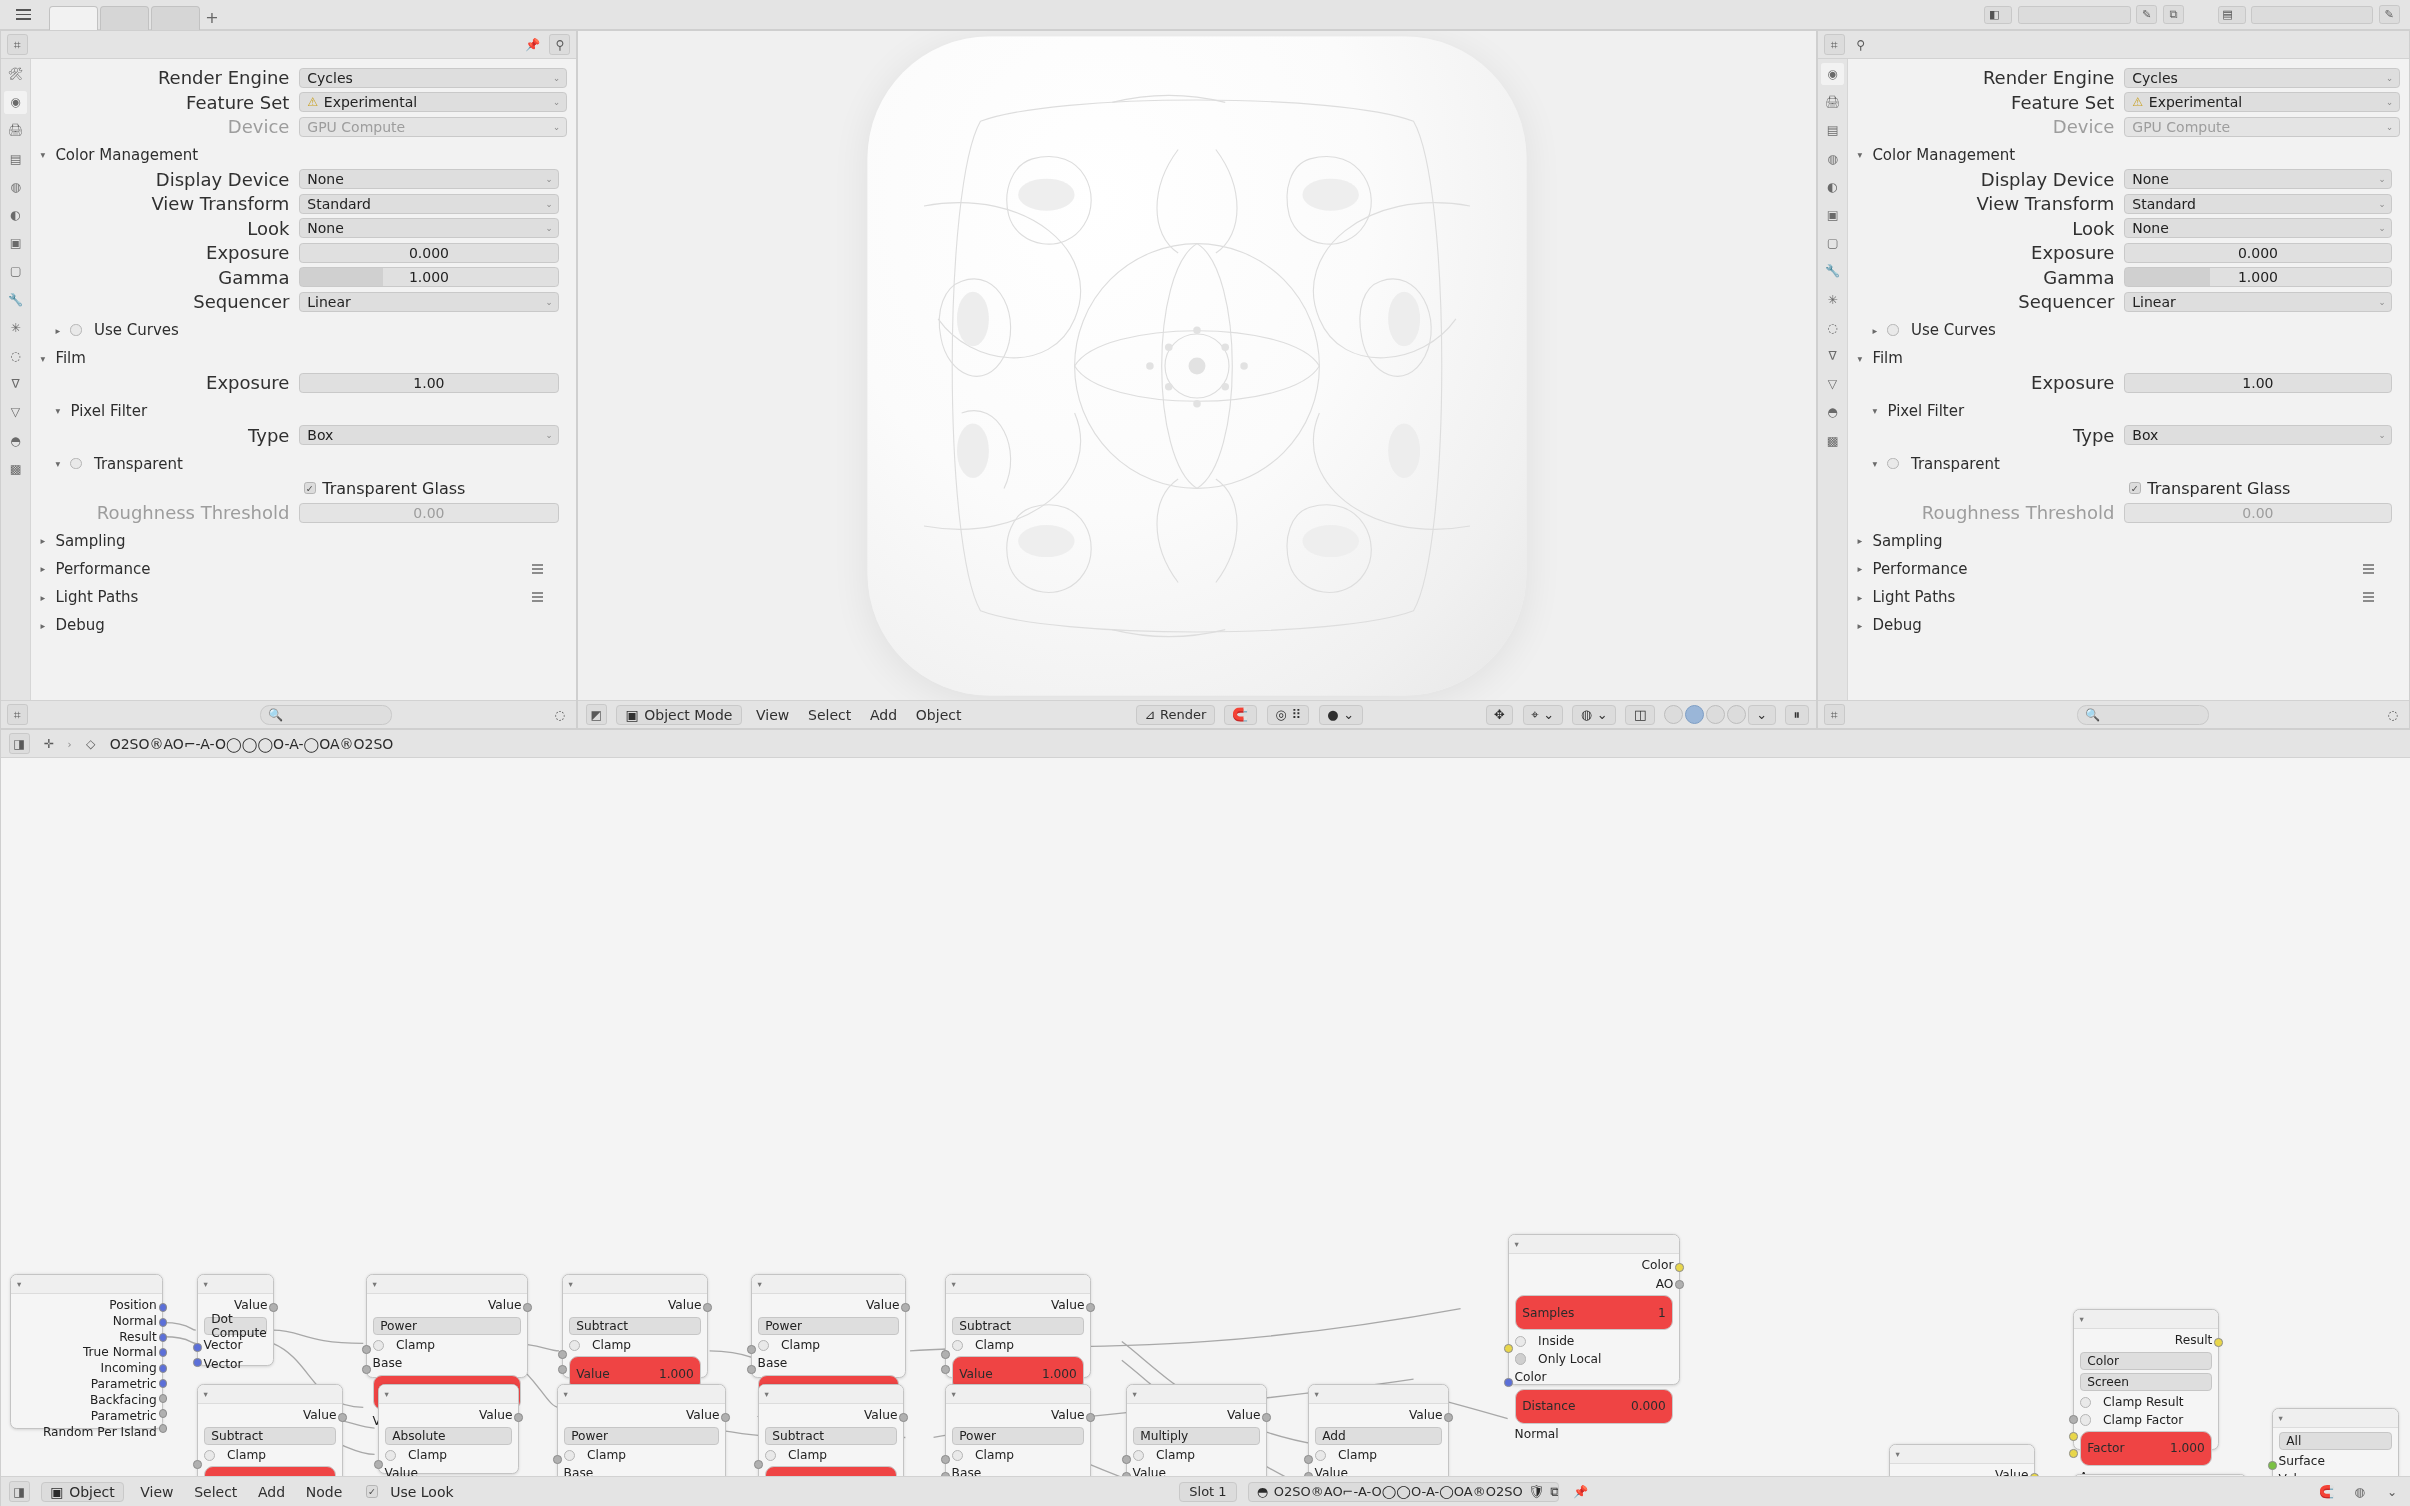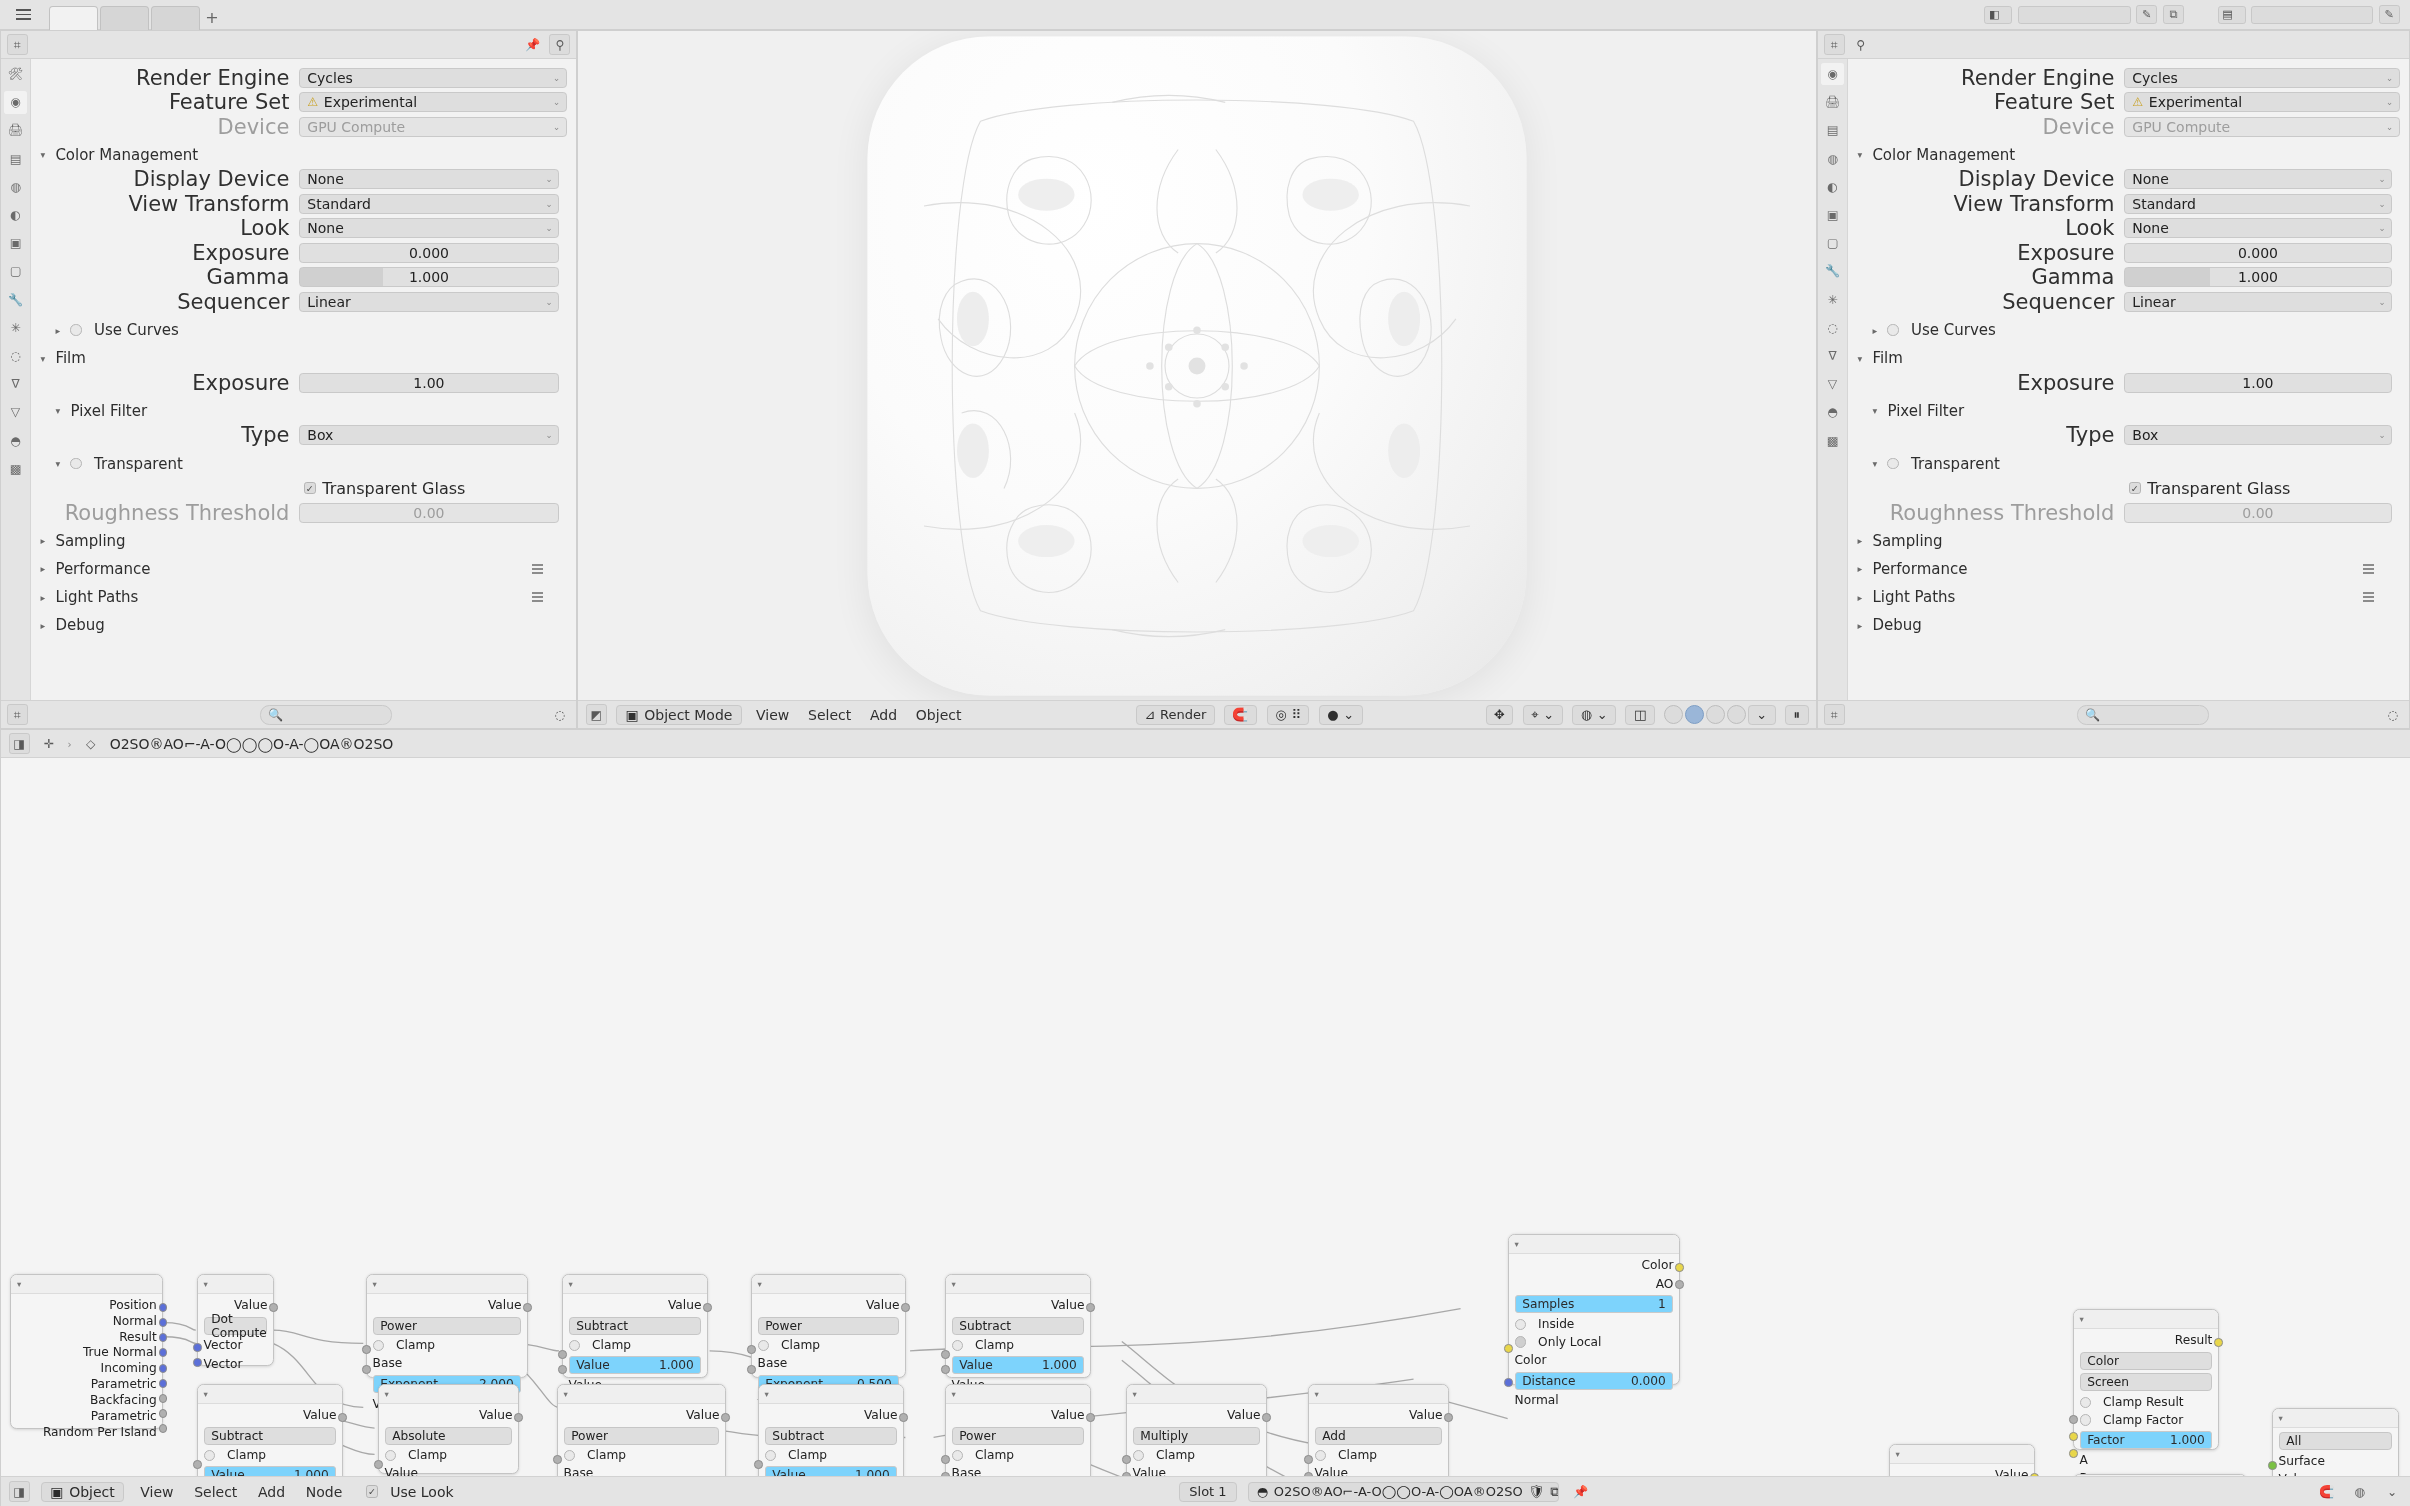--- a/index.html
+++ b/index.html
@@ -40,21 +40,21 @@
   .icn.box { background: #dcdcdc; border: 0.9px solid #c9c9c9; }
 
   
   .props { overflow: hidden; }
   .propsTabs { position: absolute; top: 28px; width: 30px; bottom: 28px; background: #e4e4e4; border-right: 0.9px solid #d6d6d6; padding-top: 3.8px; display: flex; flex-direction: column; align-items: center; gap: 5.6px; }
   .ptab { width: 22.6px; height: 22.6px; display:flex;align-items:center;justify-content:center; color:#6a6a6a; font-size: 12.2px; border-radius: 2.8px;}
   .ptab.active { background: #f2f2f2; }
   .propsBody { position: absolute; left: 30px; right: 0; top: 28px; bottom: 28px; overflow: hidden; padding-top: 5.6px; }
 
   .row { display: flex; align-items: center; height: 22.6px; margin: 1.9px 0; padding-right: 9.4px; }
-  .lbl { width: 50%; text-align: right; padding-right: 9.4px; color: #303030; font-size: 21px; white-space: nowrap; overflow: hidden; }
+  .lbl { width: 50%; text-align: right; padding-right: 9.4px; color: #303030; font-size: 18px; white-space: nowrap; overflow: hidden; }
   .fld {
     flex: 1; height: 20px; background: #dedede; border: 0.9px solid #c9c9c9; border-radius: 3.8px;
     display: flex; align-items: center; padding: 0 7.5px; font-size: 14px; color: #222; position: relative;
   }
   .fld.num { justify-content: center; background: #e0e0e0; }
   .fld.disabled { color: #9d9d9d; background: #e4e4e4; }
   .fld .caret { position: absolute; right: 5.6px; color: #8a8a8a; font-size: 8.5px; }
   .fld.slider { background: linear-gradient(to right,#d0d0d0 0 32%, #e0e0e0 32% 100%); }
   .warn { color: #c8a020; margin-right: 5.6px; font-size: 12.2px; }
   .sect { display: flex; align-items: center; height: 22.6px; gap: 5.6px; padding-left: 9.4px; font-size: 15px; color: #2e2e2e; margin-top: 5.6px;}
@@ -98,21 +98,21 @@
   .node {
     position: absolute; background: #f5f5f5; border: 0.9px solid #c4c4c4; border-radius: 6.6px;
     box-shadow: 0 0.9px 2.8px rgba(0,0,0,0.13); font-size: 12.2px; color: #222;
   }
   .nodeHead { height: 19px; border-bottom: 0.9px solid #dcdcdc; border-radius: 5.6px 5.6px 0 0; background: #efefef; display:flex; align-items:center; padding: 0 5.6px; }
   .nodeHead .tri { font-size: 8.5px; color:#777; }
   .nodeBody { padding: 3.8px 5.6px 6.6px 5.6px; display:flex; flex-direction: column; gap: 3.8px; }
   .out { text-align: right; font-size: 12.2px; color: #222; height: 15px; line-height: 15px; }
   .in { text-align: left; font-size: 12.2px; color: #222; height: 15px; line-height: 15px; }
   .nsel { height: 18px; background: #dedede; border: 0.9px solid #c6c6c6; border-radius: 3.8px; display:flex;align-items:center;padding:0 6.6px;font-size:12.2px;}
-  .nval { height: 18px; background: #7dd3fc; border: 0.9px solid #c9c9c9; border-radius: 3px; display:flex;align-items:center;justify-content:space-between;padding:0 6.6px;font-size:12.2px;}
+  .nval { height: 35px; background: #ef4444; border: 0.9px solid #c9c9c9; border-radius: 9px; display:flex;align-items:center;justify-content:space-between;padding:0 6.6px;font-size:12.2px;}
   .nval span.k { color:#2b2b2b; }
   .nval span.v { color:#2b2b2b; }
   .ncheck { display:flex; align-items:center; gap:5.6px; font-size:12.2px;}
   .sock { position: absolute; width: 8.5px; height: 8.5px; border-radius: 50%; border: 0.9px solid #8c8c8c; }
   .sock.l { left: -4.7px; }
   .sock.r { right: -4.7px; }
   .s-gray { background: #b0b0b0; }
   .s-yellow { background: #e8d64a; }
   .s-blue { background: #5b6fd8; }
   .s-green { background: #7ac143; }

